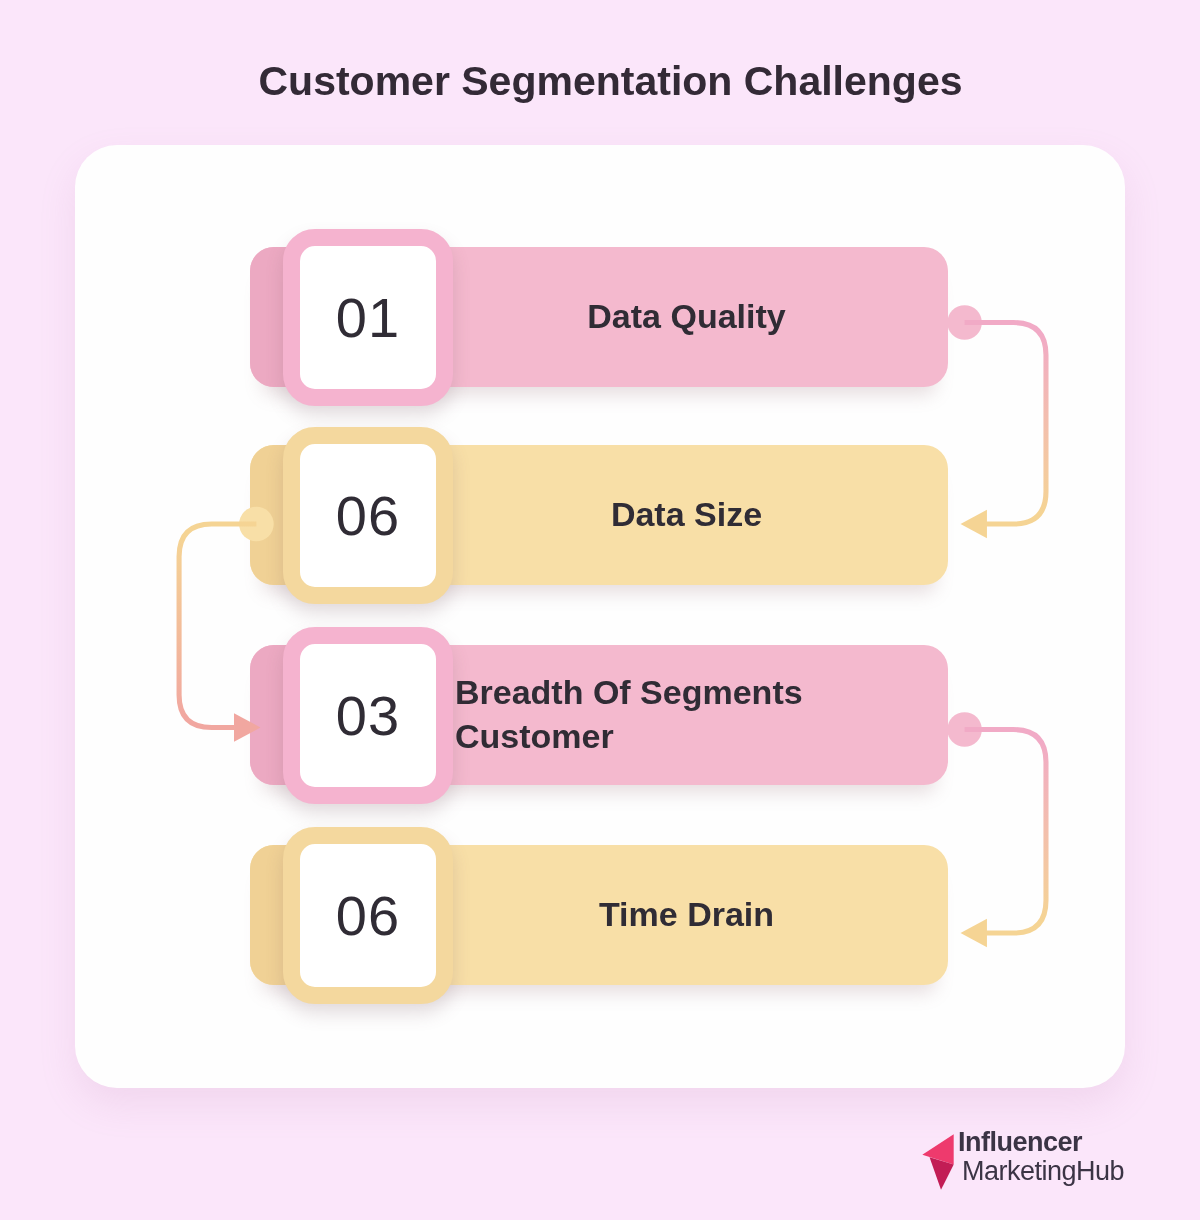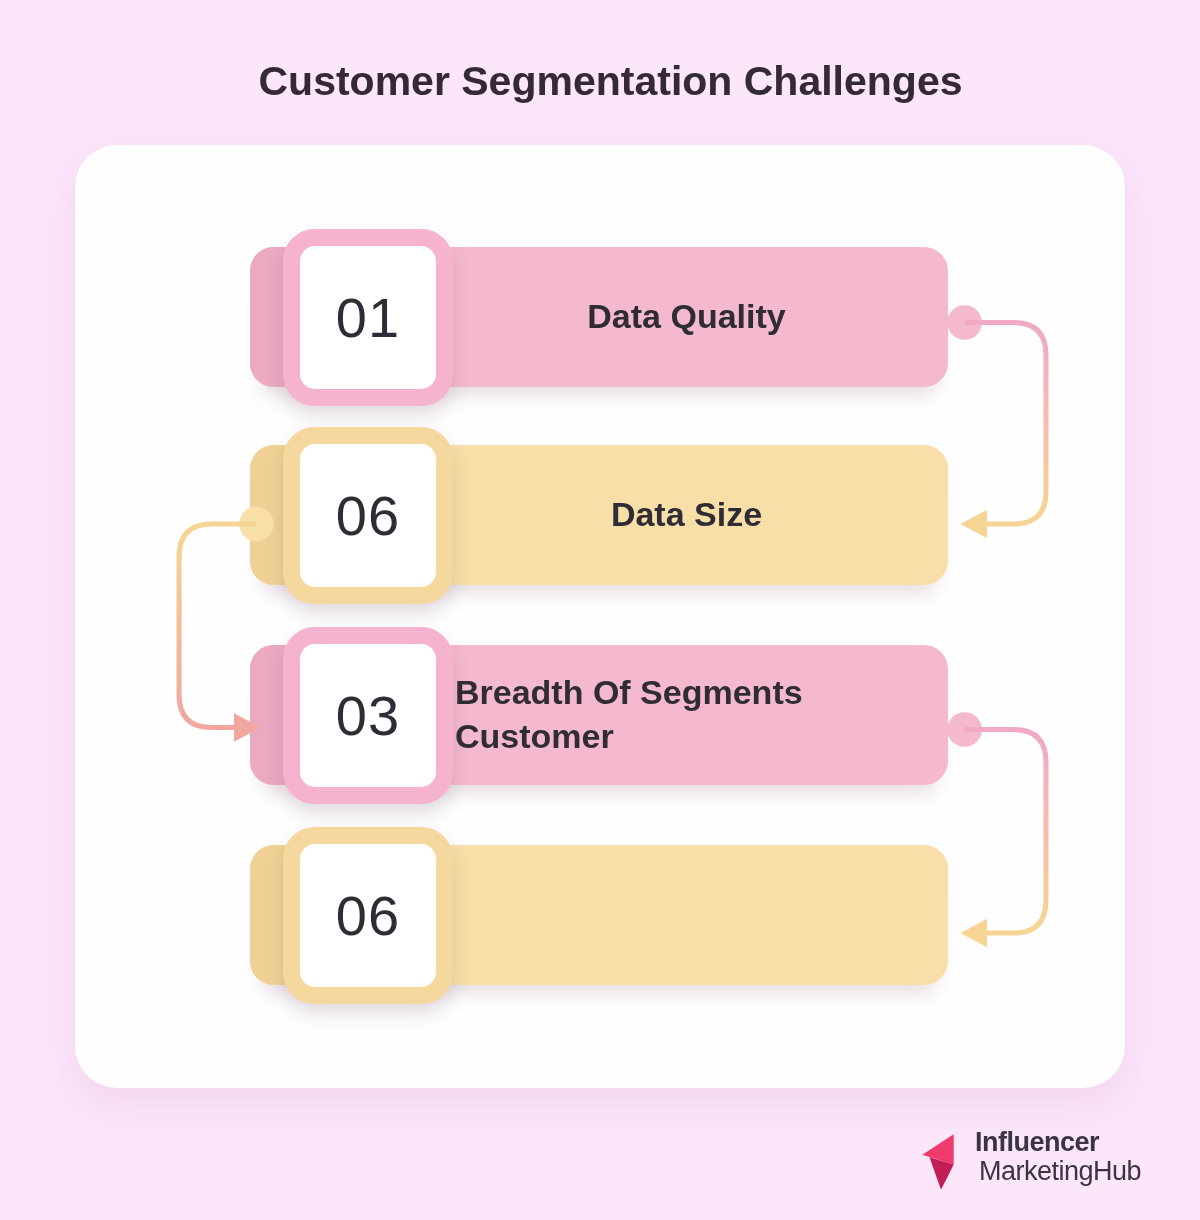--- a/index.html
+++ b/index.html
@@ -102,21 +102,21 @@
   .fill-yellow { fill: var(--line-yellow); }
   .fill-salmon { fill: var(--arrow-salmon); }
   .nub-pink    { fill: var(--bar-pink); }
   .nub-yellow  { fill: var(--bar-yellow); }
   .logo {
     position: absolute;
     left: 921px;
     top: 1128px;
     display: flex;
     align-items: flex-start;
-    gap: 20px;
+    gap: 3px;
     color: var(--logo-ink, #3B3445);
   }
   .logo-icon { margin-top: 5px; }
   .logo-line1 {
     font-size: 27px;
     font-weight: 700;
     line-height: 29px;
     letter-spacing: -0.5px;
   }
   .logo-line2 {
@@ -162,20 +162,21 @@
       <div class="bar-label">Breadth Of Segments Customer</div>
     </div>
     <div class="numbox">
       <span class="num">03</span>
     </div>
   </div>
 
   <div class="row row--yellow" style="top:845px">
     <div class="bar">
       <div class="bar-accent"></div>
+      <div class="bar-label">Time Drain</div>
     </div>
     <div class="numbox">
       <span class="num">06</span>
     </div>
   </div>
 
   <svg class="connectors" viewBox="0 0 1200 1220">
     <defs>
       <linearGradient id="g1" gradientUnits="userSpaceOnUse" x1="0" y1="327" x2="0" y2="505">
         <stop offset="0" class="stop-pink"></stop>

